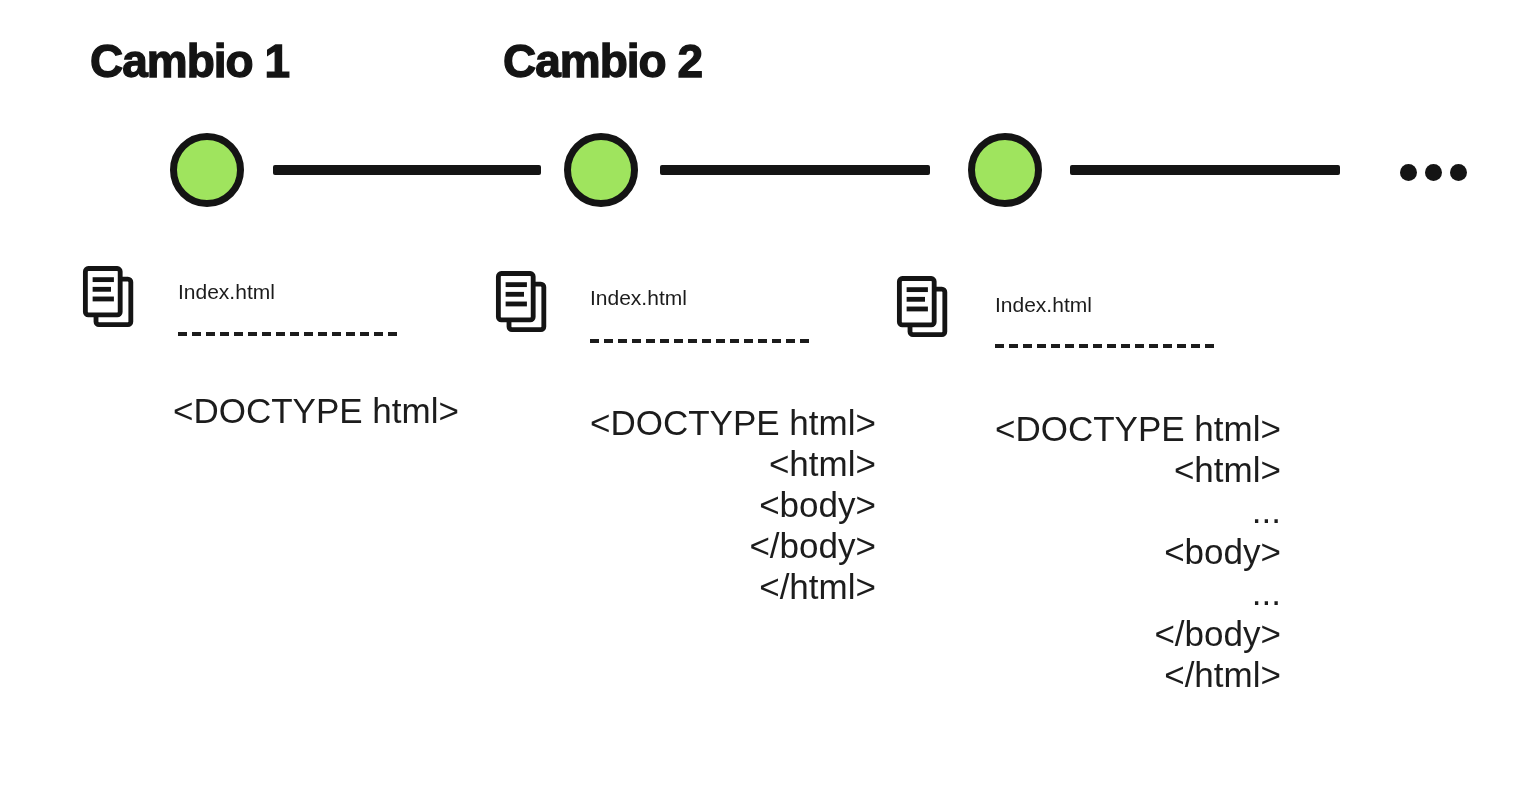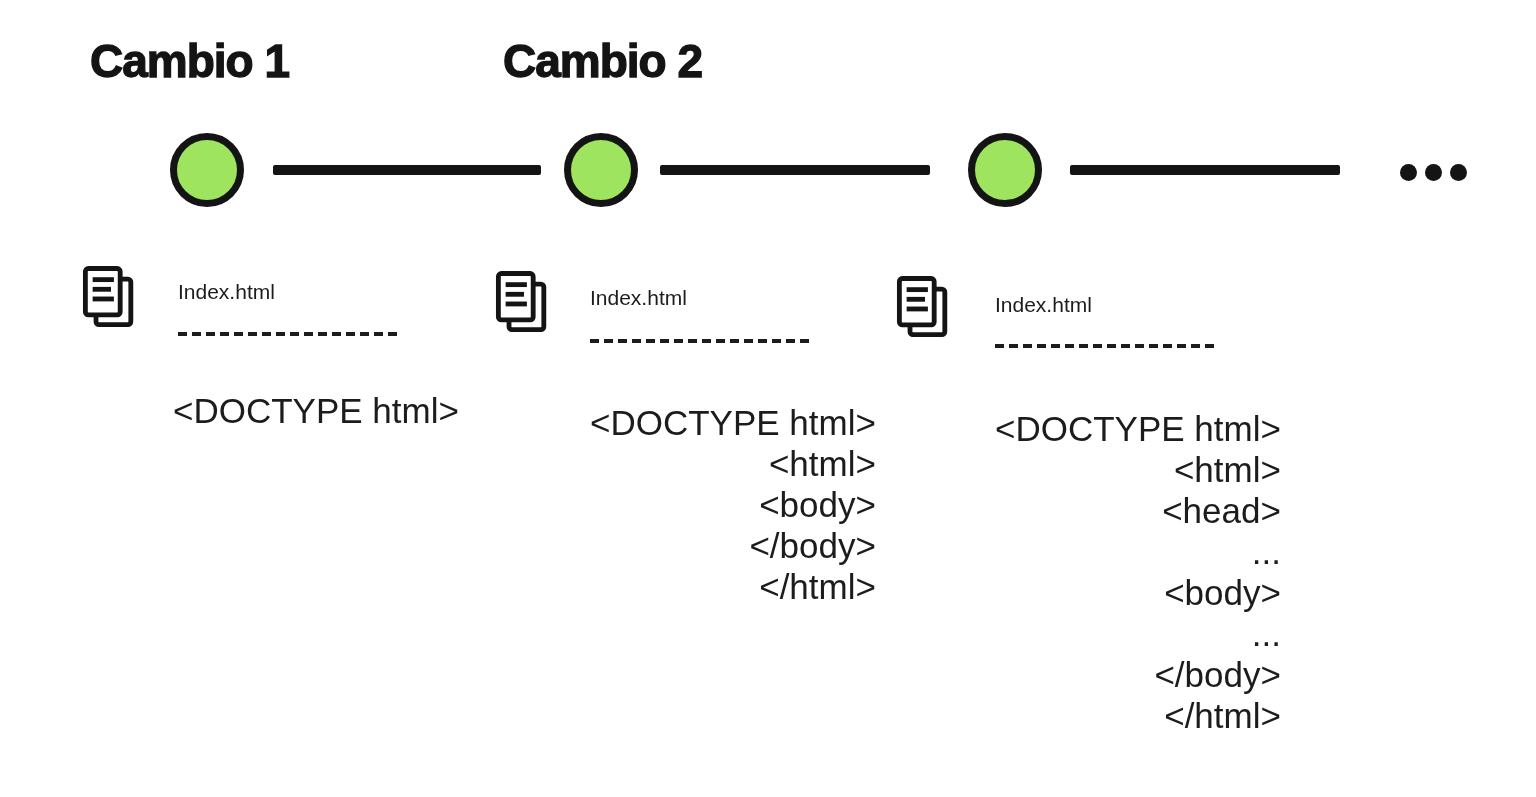--- a/index.html
+++ b/index.html
@@ -146,21 +146,20 @@
         <line x1="11" y1="24" x2="30" y2="24"></line>
         <line x1="11" y1="34" x2="33" y2="34"></line>
       </g>
     </svg>
   </div>
   <div class="abs filename" style="left:995px; top:287px;">Index.html</div>
   <div class="abs divider" style="left:995px; top:344px;"></div>
   <div class="abs code" style="left:995px; top:408px;">
     <div>&lt;DOCTYPE html&gt;</div>
     <div>&lt;html&gt;</div>
-    <div>&lt;head&gt;</div>
     <div>...</div>
     <div>&lt;body&gt;</div>
     <div>...</div>
     <div>&lt;/body&gt;</div>
     <div>&lt;/html&gt;</div>
   </div>
 
 </div>
 
 </body></html>

